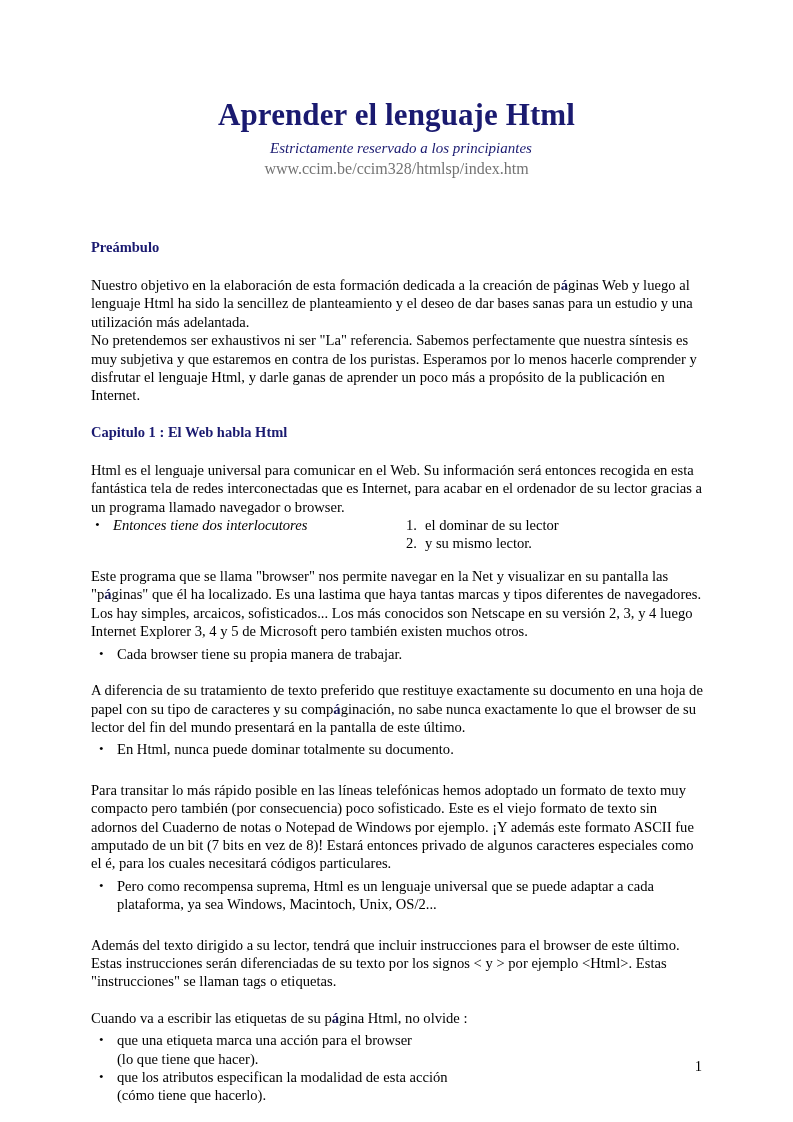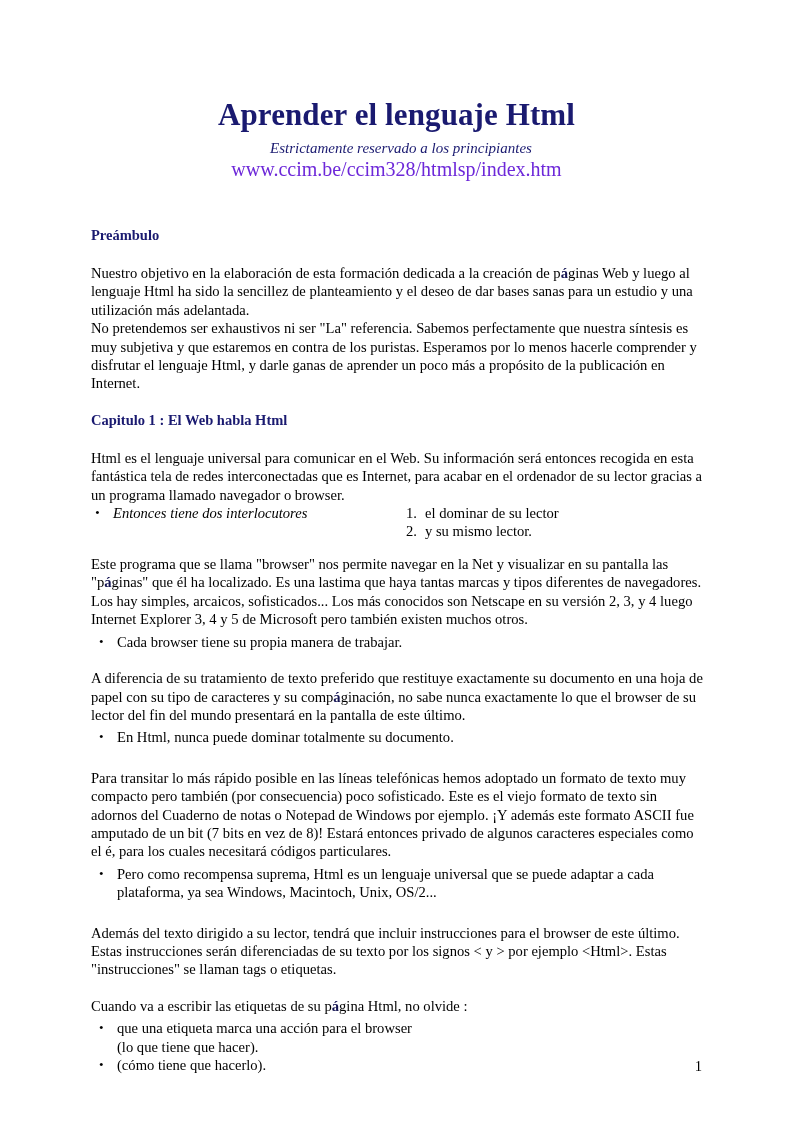--- a/index.html
+++ b/index.html
@@ -41,31 +41,31 @@
     margin: 0;
   }
   .doc-subtitle {
     font-size: 15px;
     font-style: italic;
     color: #1a1a70;
     line-height: 20px;
     margin: 4px 0 0 9px;
   }
   .doc-url {
-    font-size: 20px;
-    color: #6d28d9;
+    font-size: 16px;
+    color: #737373;
     line-height: 20px;
     margin: 1px 0 0 0;
   }
 
   
   .content {
     position: absolute;
     left: 91px;
-    top: 226px;
+    top: 238px;
     width: 612px;
   }
 
   h2.section-heading {
     font-size: 14.5px;
     font-weight: bold;
     color: #1a1a70;
     margin: 0;
     line-height: 18px;
   }
@@ -243,20 +243,21 @@
     <div class="gap-18"></div>
 
     <p class="para"><span>Cuando va a escribir las etiquetas de su p</span><span class="accent-char">á</span><span>gina Html,  no olvide :</span></p>
 
     <ul class="bullets">
       <li>
           <span class="sub-line">que una etiqueta marca una acción para el browser</span>
           <span class="sub-line">(lo que tiene que hacer).</span>
         </li>
       <li>
+          <span class="sub-line">que los atributos especifican la modalidad de esta acción</span>
           <span class="sub-line">(cómo tiene que hacerlo).</span>
         </li>
     </ul>
 
   </div>
 
   <div class="page-number">1</div>
 
 </div>
 

